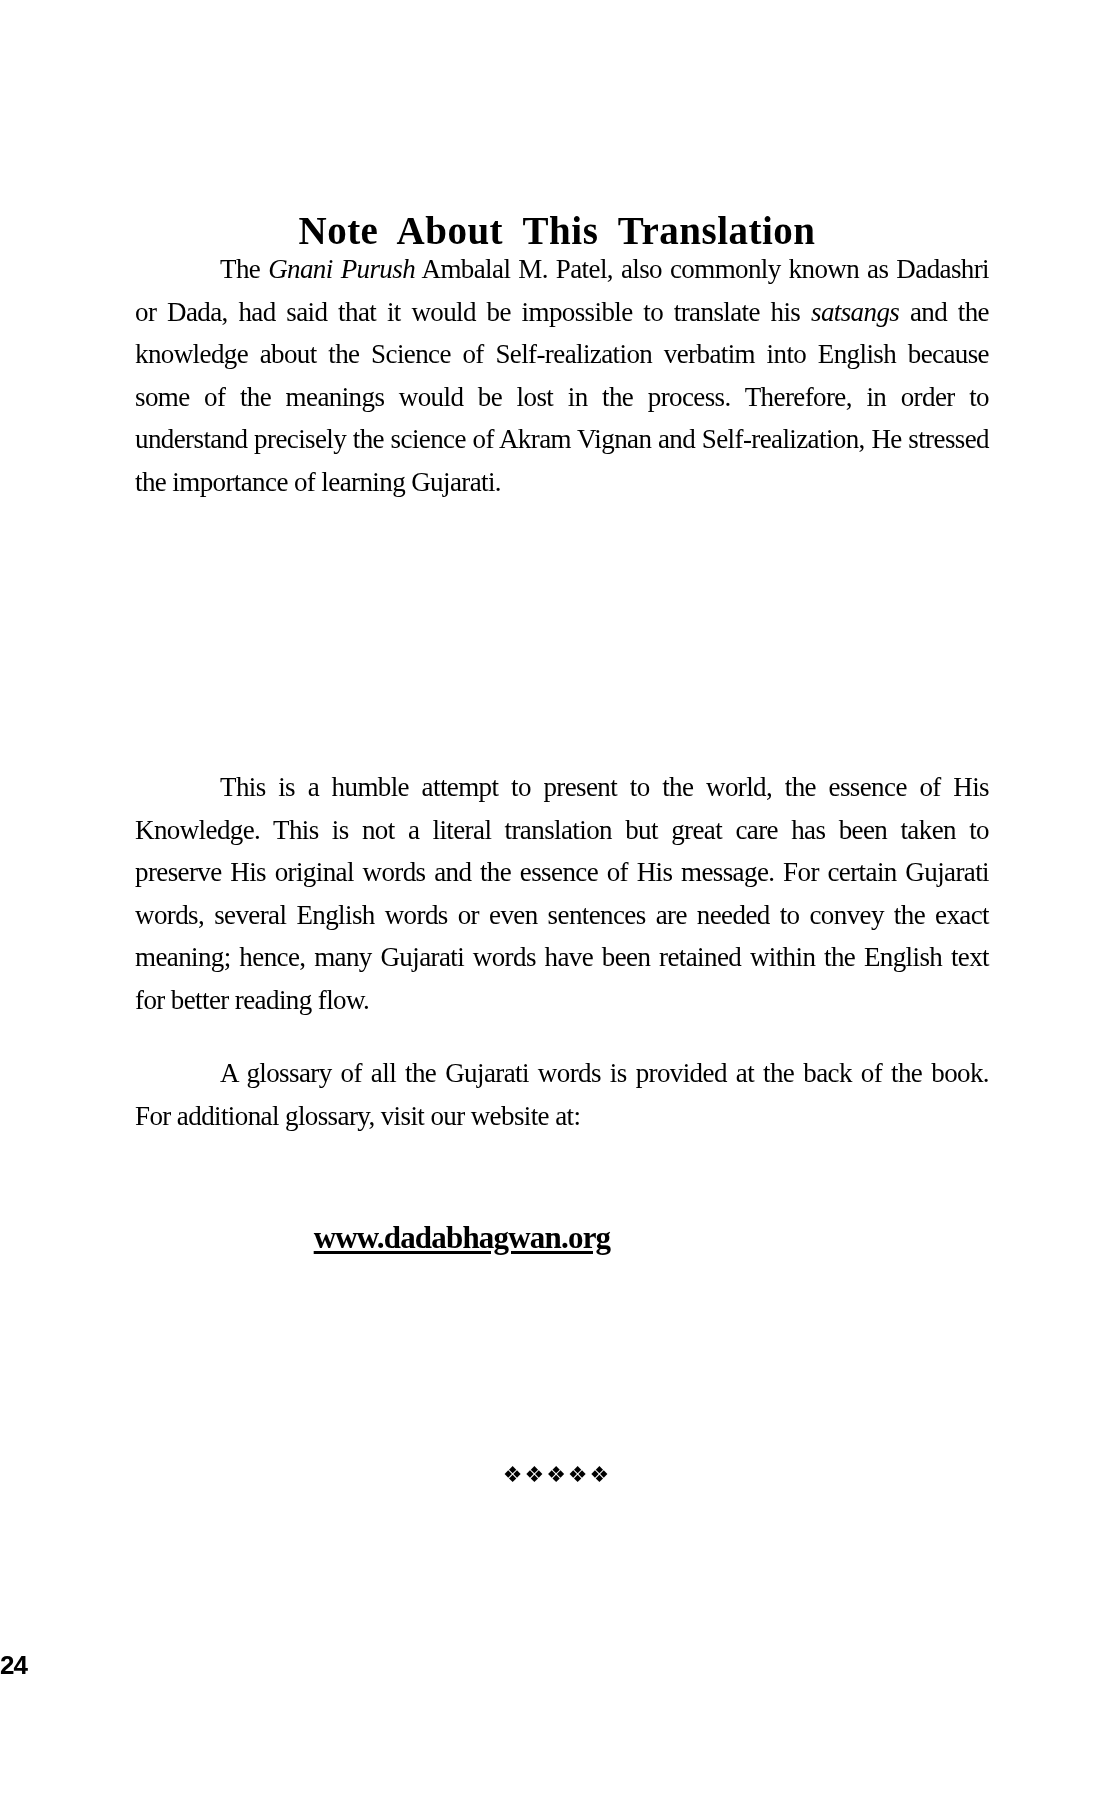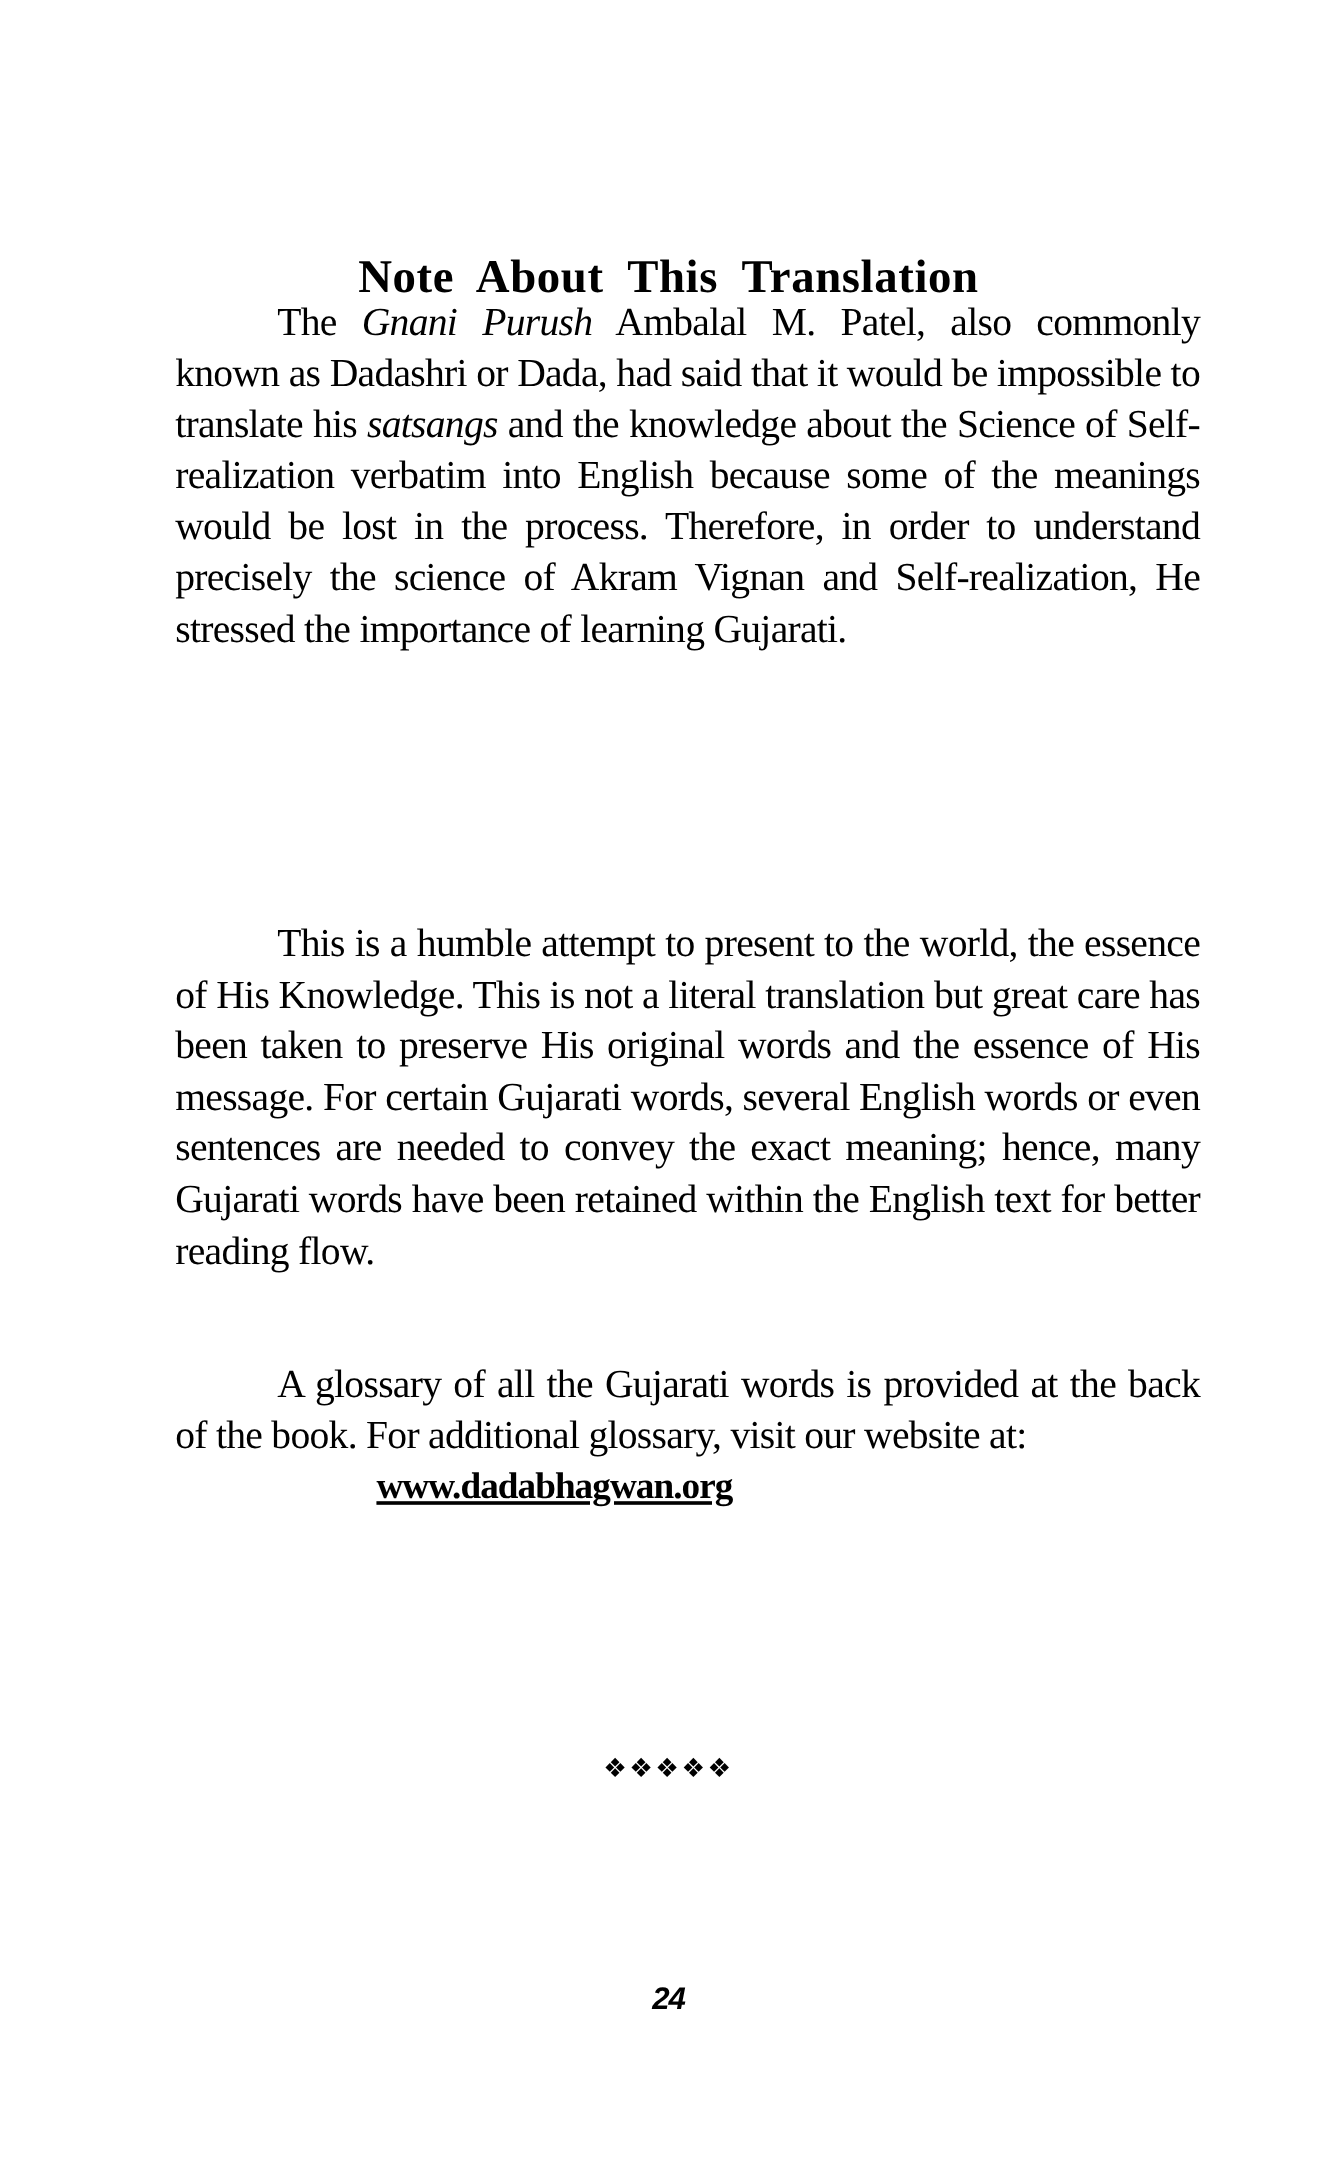--- a/index.html
+++ b/index.html
@@ -31,35 +31,34 @@
       font-size: 39px;
       letter-spacing: 0.5px;
       word-spacing: 10px;
       line-height: 44px;
       font-family: Liberation Serif, serif;
     }
     .body-text {
       position: absolute;
       left: 135px;
       width: 854px;
-      font-size: 33px;
+      font-size: 27px;
       line-height: 42.6px;
       text-align: justify;
       text-align-last: left;
       letter-spacing: -0.6px;
-      margin-left: 11px;
     }
     .body-text p {
       margin: 0;
       text-indent: 85px;
     }
     .p1 { top: 248px; }
     .p2 { top: 621px; }
     .p3 { top: 766px; }
-    .p4 { top: 1133px; }
+    .p4 { top: 1052px; }
     .p5 { top: 1278px; }
     .url-line {
       position: absolute;
       top: 1218px;
       left: 0;
       width: 924px;
       text-align: center;
       font-size: 31px;
       font-weight: bold;
       line-height: 40px;
@@ -80,27 +79,25 @@
       font-family: "DejaVu Sans", sans-serif;
       font-size: 22px;
       letter-spacing: 2px;
       line-height: 30px;
     }
     .page-number {
       position: absolute;
       top: 1650px;
       left: 0;
       width: 1114px;
-      text-align: center;
       font-family: "Liberation Sans", "DejaVu Sans", sans-serif;
       font-weight: bold;
       font-size: 26px;
       line-height: 30px;
       letter-spacing: -1px;
-      font-style: italic;
     }
     em { font-style: italic; }
   </style>
 </head>
 <body>
 
 <div class="page">
 
   <h1 class="title">Note About This Translation</h1>
 

